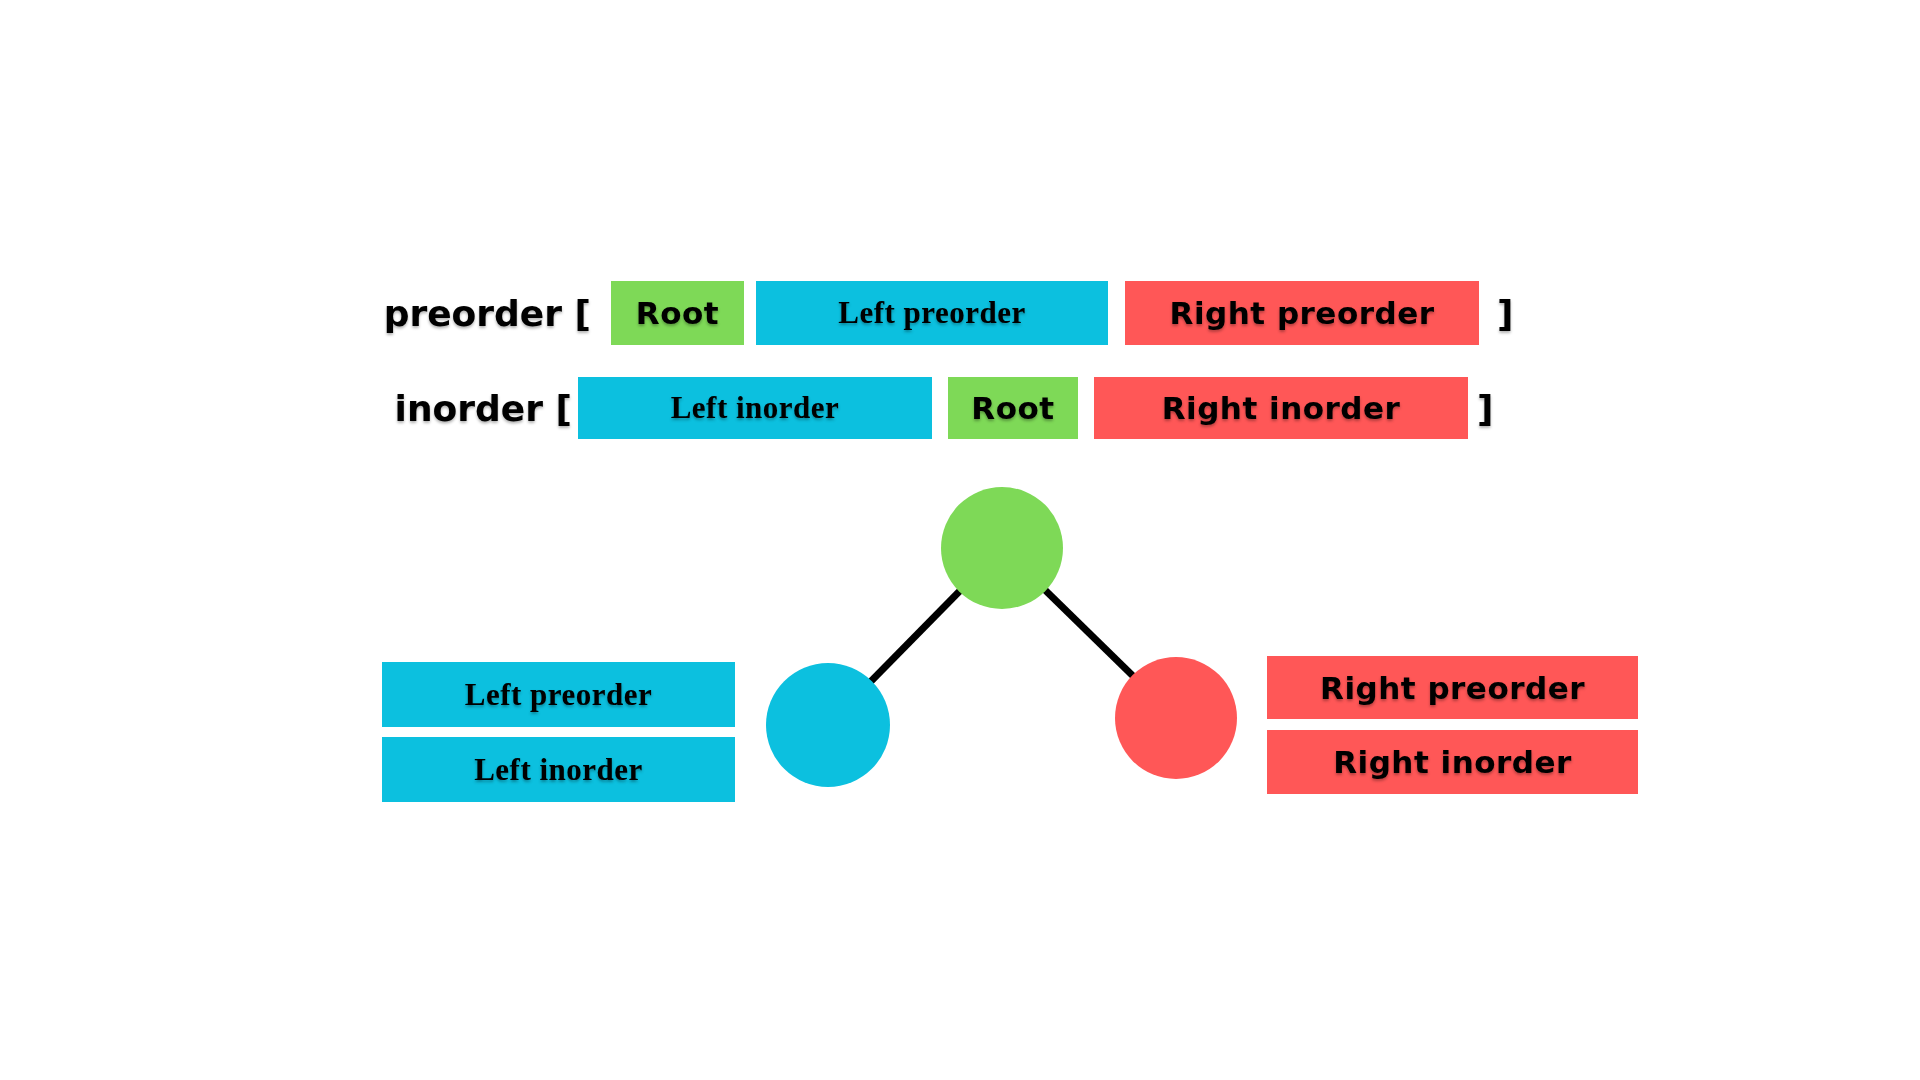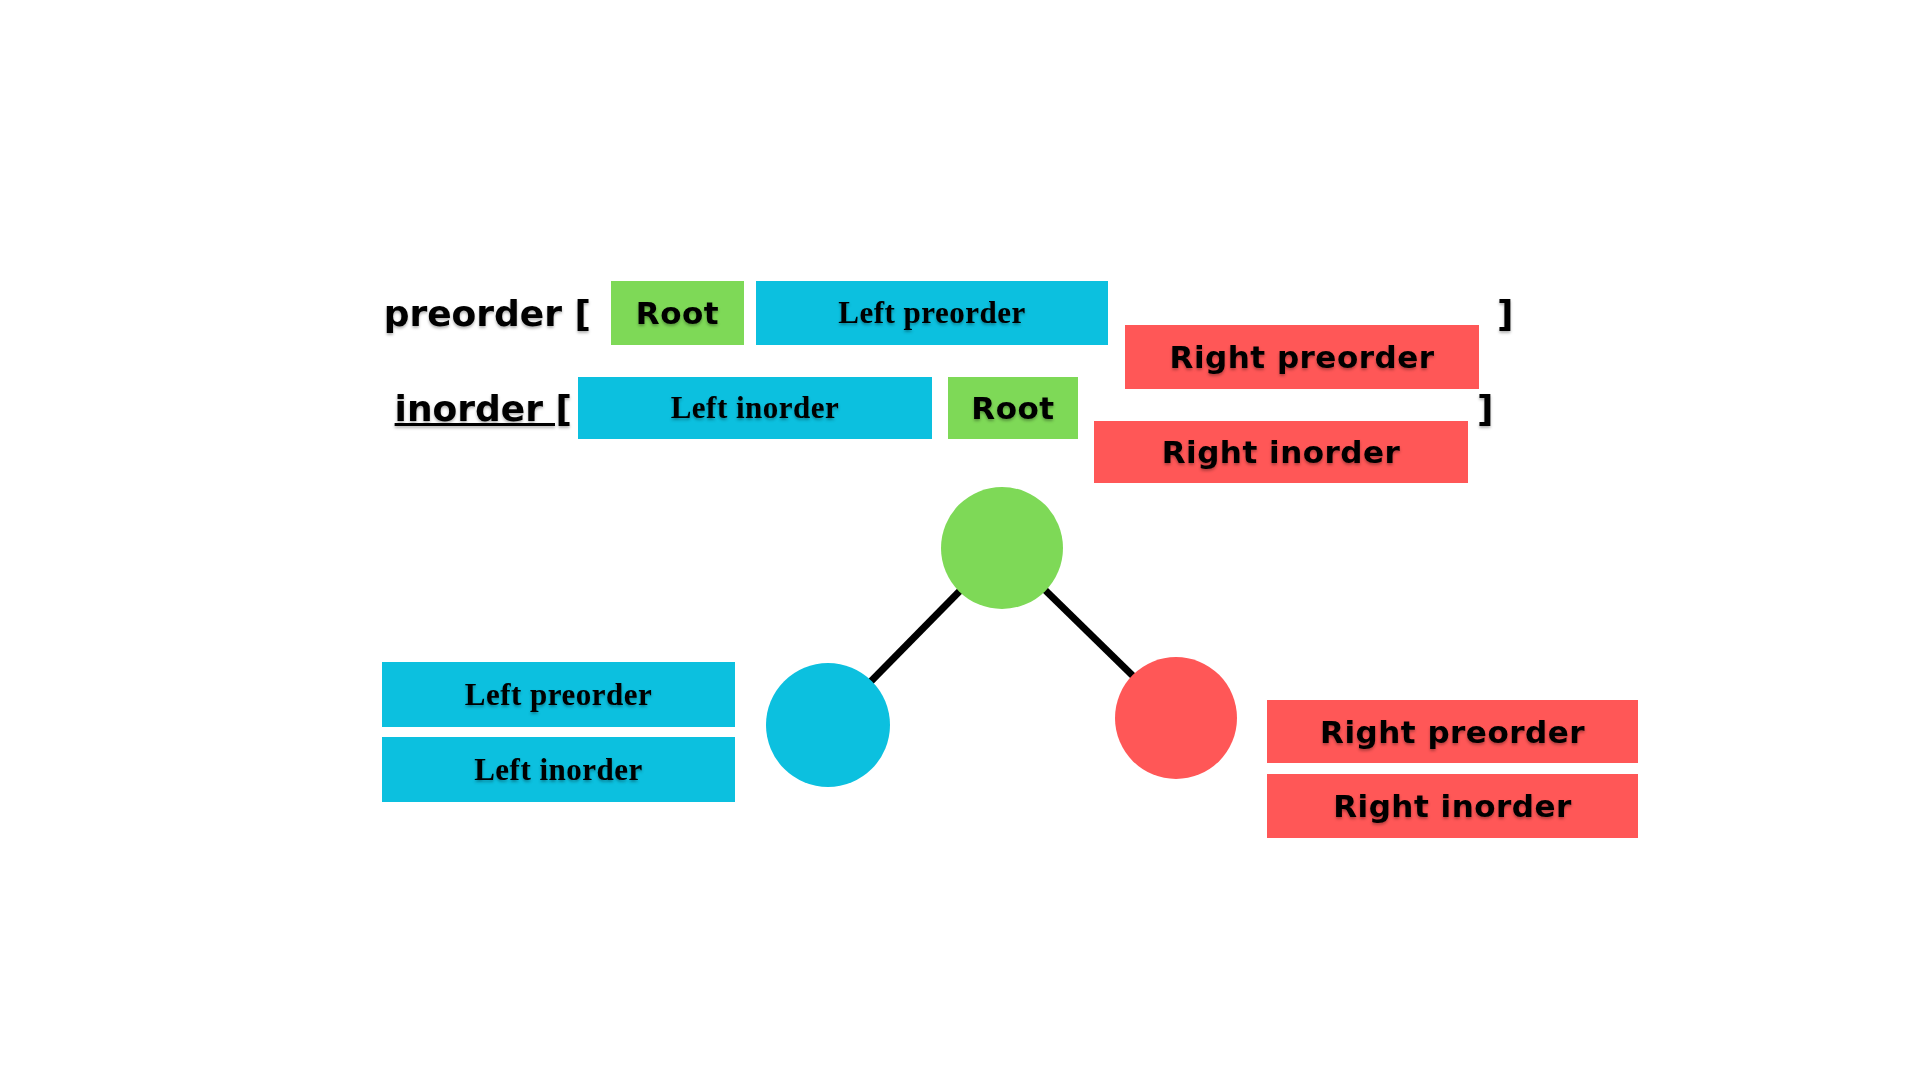--- a/index.html
+++ b/index.html
@@ -26,39 +26,39 @@
     text-shadow:0 2px 3px rgba(0,0,0,0.30);
   }
   .seg{
     position:absolute;
     display:flex;align-items:center;justify-content:center;
     font-size:31px;letter-spacing:0.5px;
     white-space:nowrap;
   }
   .bg-green{background:var(--color-green);}
   .bg-cyan{background:var(--color-cyan);font-family:Liberation Serif, serif;}
-  .bg-red{background:var(--color-red);margin-top:44px;}
+  .bg-red{background:var(--color-red);}
   .row-label{
     position:absolute;
     display:flex;align-items:center;justify-content:flex-end;
     font-size:36px;white-space:nowrap;
   }
   .bracket{
     position:absolute;
     display:flex;align-items:center;justify-content:flex-start;
     font-size:36px;
   }
   
   .lbl-preorder{left:291px;top:281px;width:300px;height:64px;}
   .seg-pre-root{left:611px;top:281px;width:133px;height:64px;}
   .seg-pre-left{left:756px;top:281px;width:352px;height:64px;}
   .seg-pre-right{left:1125px;top:281px;width:354px;height:64px;}
   .br-pre{left:1497px;top:281px;width:50px;height:64px;}
   
-  .lbl-inorder{left:272px;top:377px;width:300px;height:62px;text-decoration:underline;}
+  .lbl-inorder{left:272px;top:377px;width:300px;height:62px;}
   .seg-in-left{left:578px;top:377px;width:354px;height:62px;}
   .seg-in-root{left:948px;top:377px;width:130px;height:62px;}
   .seg-in-right{left:1094px;top:377px;width:374px;height:62px;}
   .br-in{left:1477px;top:377px;width:50px;height:62px;}
   
   .tree-svg{position:absolute;left:0;top:0;width:1920px;height:1080px;}
   .edge{stroke:var(--color-edge);stroke-width:7;}
   .fill-green{fill:var(--color-green);}
   .fill-cyan{fill:var(--color-cyan);}
   .fill-red{fill:var(--color-red);}

